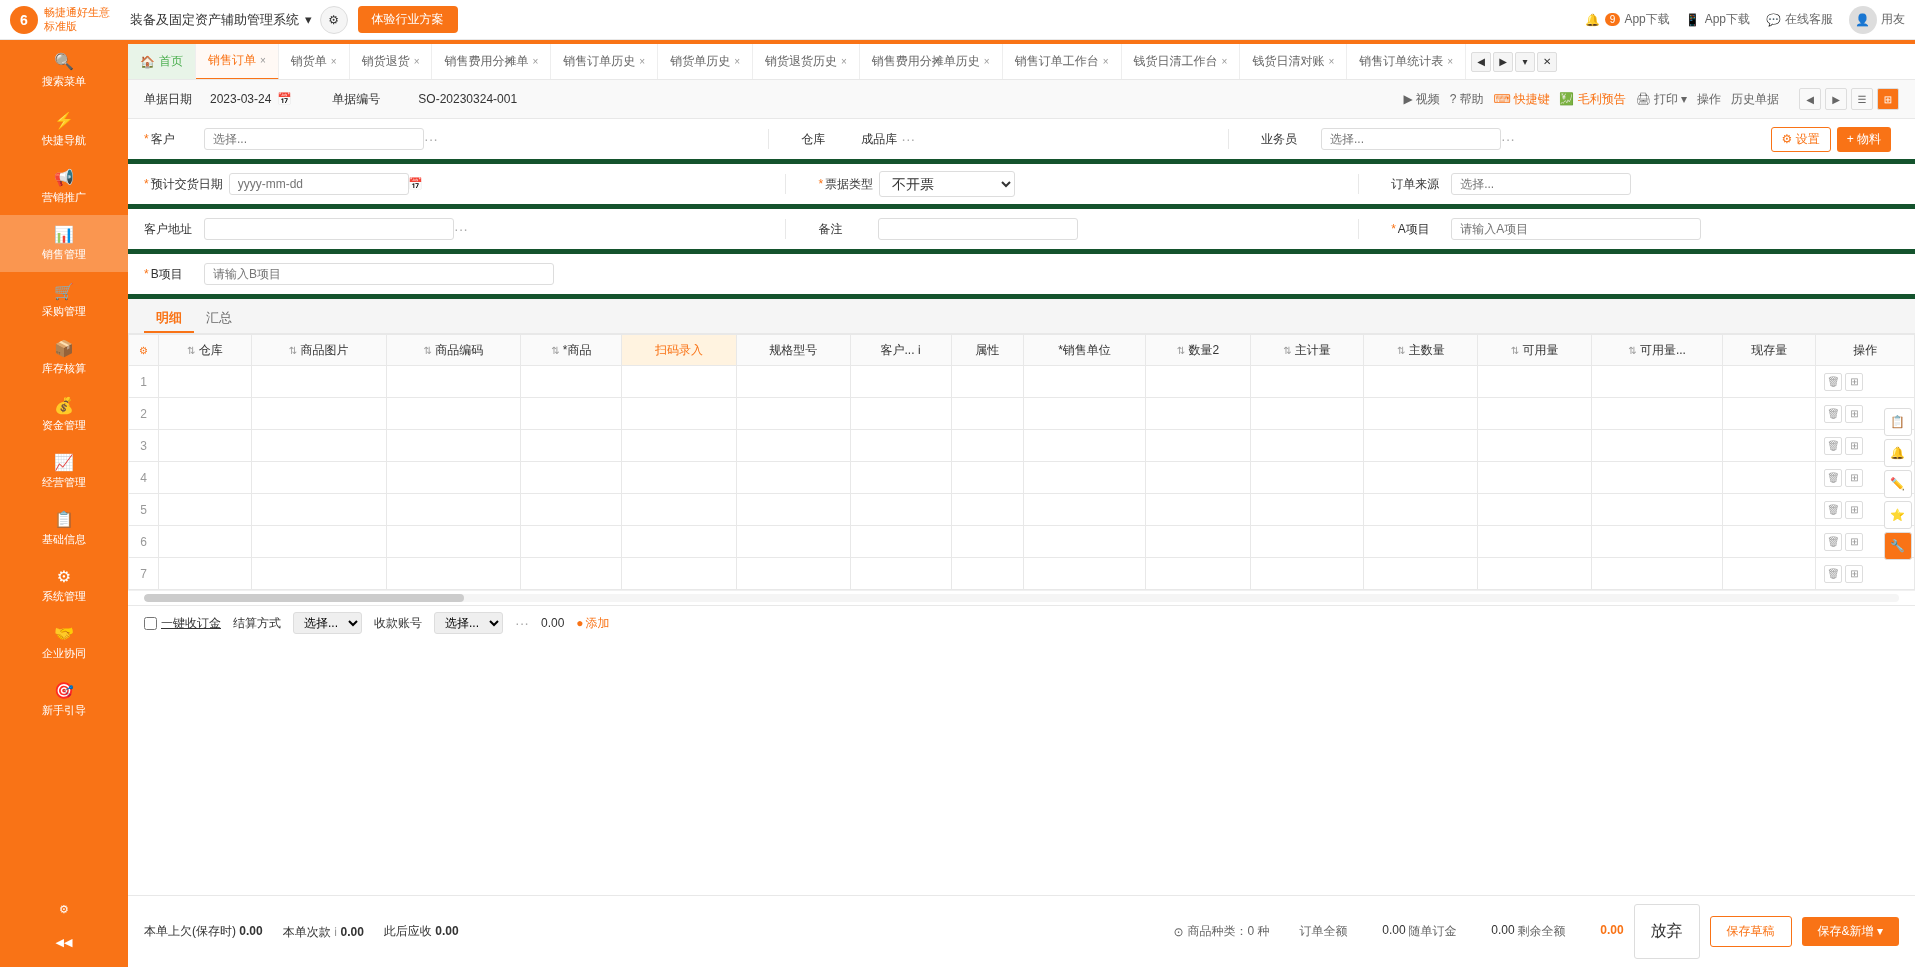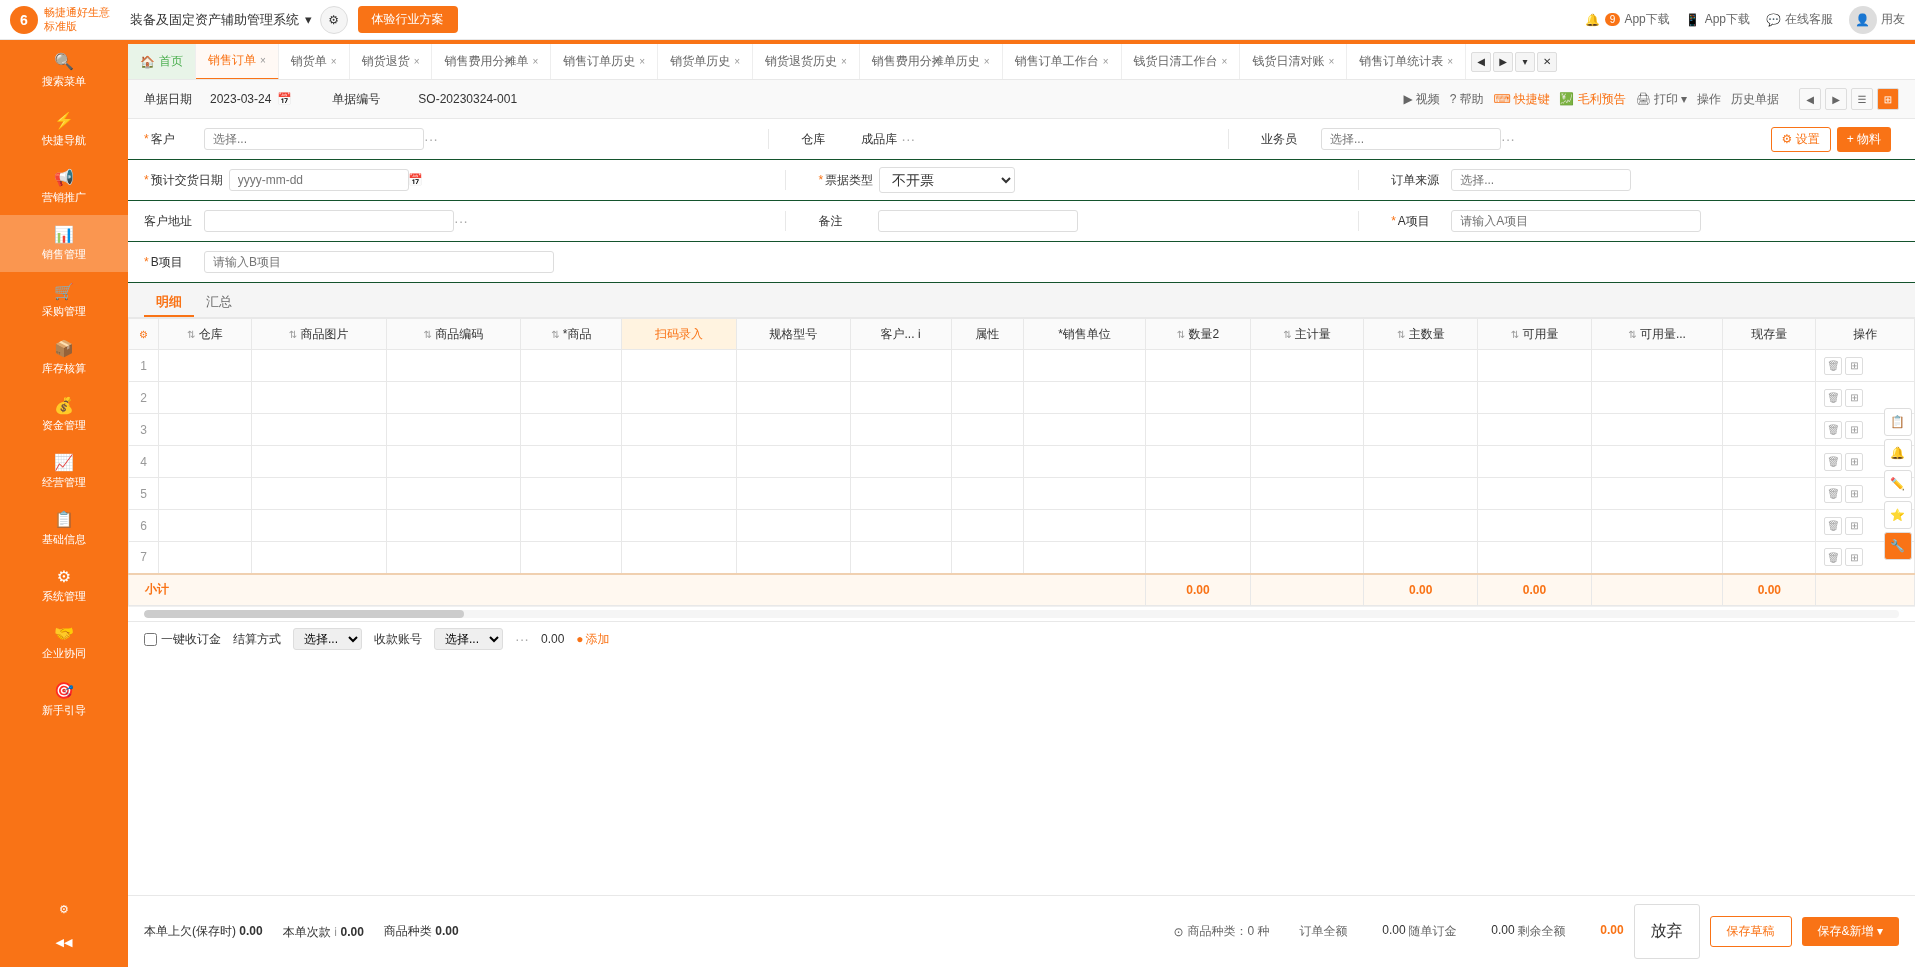--- a/index.html
+++ b/index.html
@@ -41,21 +41,21 @@
 
     
     .form-area { background: #fff; padding: 0; flex-shrink: 0; }
     .form-header { display: flex; align-items: center; padding: 8px 16px; background: #f9f9f9; border-bottom: 1px solid #e8e8e8; gap: 20px; }
     .form-header-actions { margin-left: auto; display: flex; align-items: center; gap: 10px; font-size: 12px; color: #666; }
     .action-btn { display: flex; align-items: center; gap: 3px; cursor: pointer; color: #666; }
     .action-btn.orange { color: #f97316; }
     .view-icons { display: flex; gap: 4px; margin-left: 10px; }
     .view-icon-btn { width: 22px; height: 22px; border: 1px solid #ddd; border-radius: 2px; display: flex; align-items: center; justify-content: center; cursor: pointer; font-size: 10px; }
 
-    .form-row { display: flex; align-items: center; padding: 6px 16px; border-bottom: 1px solid #14532d; gap: 16px; }
+    .form-row { display: flex; align-items: center; padding: 6px 16px; border-bottom: 5px solid #14532d; gap: 16px; }
     .form-field { display: flex; align-items: center; flex: 1; min-height: 28px; }
     .form-label { color: #333; font-size: 12px; white-space: nowrap; padding-right: 6px; min-width: 60px; }
     .form-label.required::before { content: '*'; color: #f97316; margin-right: 2px; }
     .form-input { border: 1px solid #ddd; border-radius: 3px; padding: 3px 8px; font-size: 12px; color: #333; outline: none; flex: 1; min-width: 80px; }
     .form-select { border: 1px solid #ddd; border-radius: 3px; padding: 3px 8px; font-size: 14px; color: #333; outline: none; background: white; cursor: pointer; }
     .form-dots { color: #aaa; cursor: pointer; font-size: 14px; }
     .field-separator { width: 1px; background: #e8e8e8; margin: 0 16px; height: 20px; }
     .right-btn { width: 28px; height: 28px; background: white; border: 1px solid #ddd; border-radius: 3px; display: flex; align-items: center; justify-content: center; cursor: pointer; font-size: 12px; }
     .right-btn.orange-bg { background: #f97316; color: white; }
 
@@ -70,21 +70,21 @@
     .data-table td { border: 1px solid #e8e8e8; padding: 4px 8px; text-align: center; height: 32px; }
     .row-num { color: #999; width: 30px; }
     .col-sort { color: #999; font-size: 10px; cursor: pointer; }
 
     
     .summary-row { background: #fff8f0; border-top: 2px solid #f0d0b0; }
     .summary-row td { color: #f97316; font-weight: bold; }
 
     
     .table-footer { padding: 6px 16px; border-top: 1px solid #e8e8e8; background: #fff; display: flex; align-items: center; gap: 12px; }
-    .footer-checkbox { display: flex; align-items: center; gap: 4px; }
+    .footer-checkbox { display: flex; align-items: center; gap: 4px; text-decoration: underline; }
     .footer-select { border: 1px solid #ddd; border-radius: 3px; padding: 2px 6px; font-size: 12px; outline: none; }
     .add-btn { color: #f97316; cursor: pointer; display: flex; align-items: center; gap: 2px; }
 
     .page-footer { background: #fff; padding: 8px 16px; display: flex; align-items: center; border-top: 1px solid #e8e8e8; flex-shrink: 0; }
     .footer-info { display: flex; gap: 20px; font-size: 12px; color: #333; }
     .footer-right { margin-left: auto; display: flex; align-items: center; gap: 10px; }
     .footer-total { display: flex; flex-direction: row; align-items: flex-end; gap: 3px; font-size: 12px; }
     .total-line { display: flex; gap: 8px; }
     .total-label { color: #666; }
     .total-value { min-width: 50px; text-align: right; }
@@ -618,30 +618,20 @@
                 <td></td>
                 <td></td>
                 <td></td>
                 <td></td>
                 <td>
                   <div class="row-actions">
                     <div class="row-action-btn">🗑</div>
                     <div class="row-action-btn">⊞</div>
                   </div>
                 </td>
-              </tr>
-              <tr class="summary-row">
-                <td colspan="10" style="text-align:left; padding-left:16px; color:#f97316; font-weight:bold;">小计</td>
-                <td style="color:#f97316; font-weight:bold;">0.00</td>
-                <td></td>
-                <td style="color:#f97316; font-weight:bold;">0.00</td>
-                <td style="color:#f97316; font-weight:bold;">0.00</td>
-                <td></td>
-                <td style="color:#f97316; font-weight:bold;">0.00</td>
-                <td></td>
               </tr>
             </tbody>
           </table>
         </div>
 
         <div style="padding:3px 16px; background:#fff; border-top:1px solid #f0f0f0;">
           <div class="scrollbar-container">
             <div class="scrollbar-thumb"></div>
           </div>
         </div>
@@ -673,21 +663,21 @@
           <span>
             <span>本单上欠(保存时)</span>
             <span style="font-weight:bold;">0.00</span>
           </span>
           <span>
             <span>本单次款</span>
             <span style="color:#999;">ℹ</span>
             <span style="font-weight:bold;">0.00</span>
           </span>
           <span>
-            <span>商品种类</span>
+            <span>此后应收</span>
             <span style="font-weight:bold;">0.00</span>
           </span>
         </div>
         <div class="footer-right">
           <div class="goods-count">
             <span>⊙</span>
             <span>商品种类：0 种</span>
           </div>
           <div class="footer-total">
             <div class="total-line">

